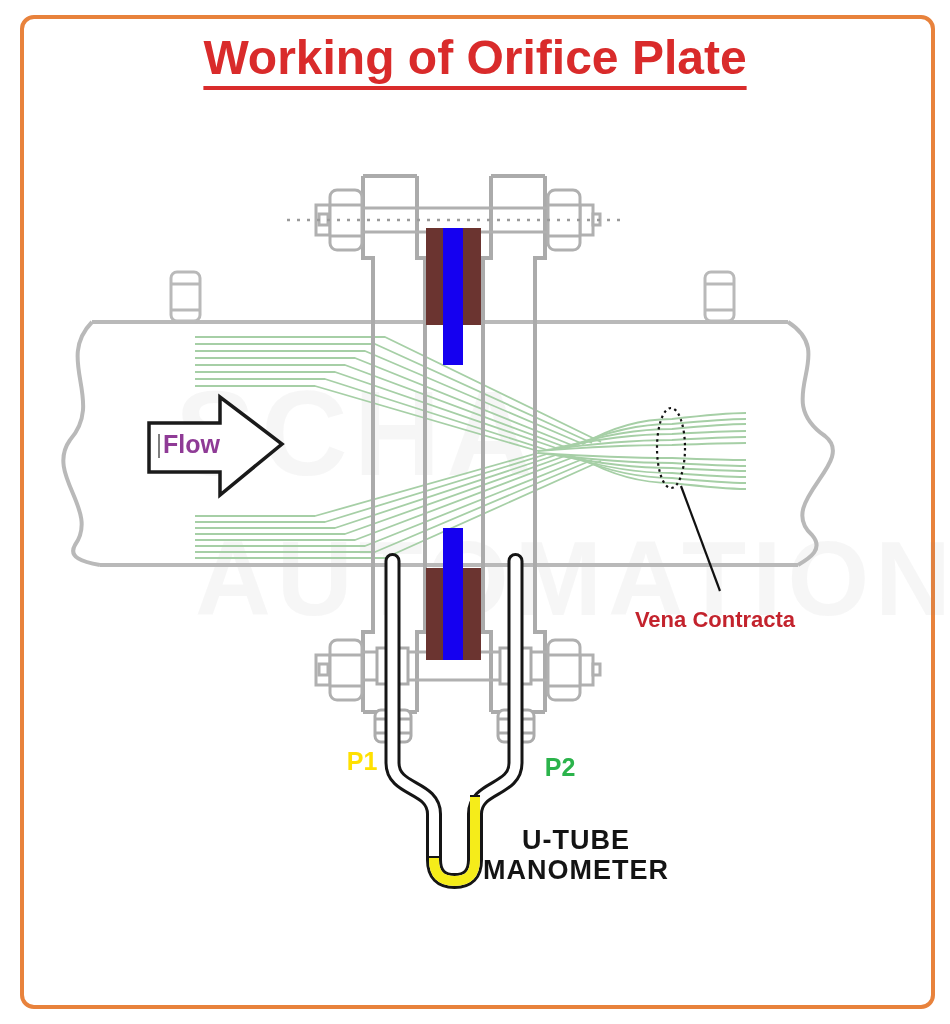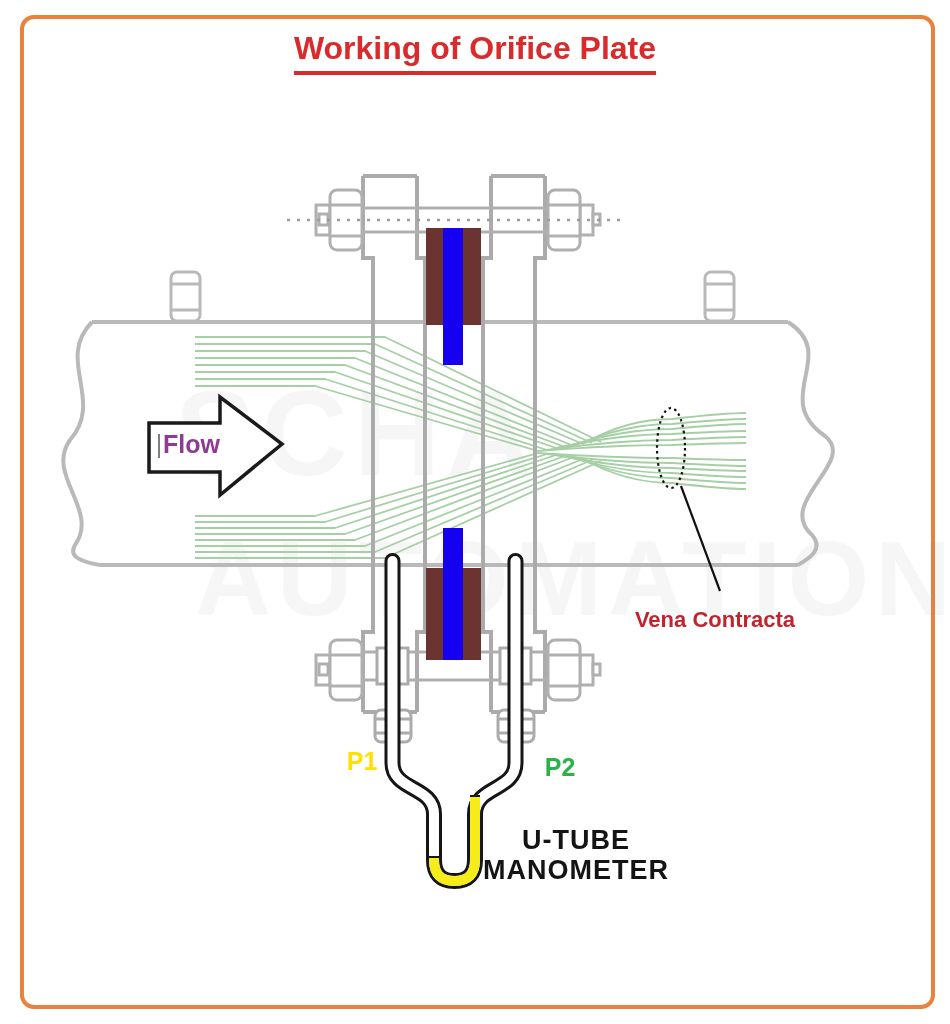--- a/index.html
+++ b/index.html
@@ -1,21 +1,21 @@
 <!DOCTYPE html>
 <html><head>
 <meta charset="utf-8">
 <style>
   html,body{margin:0;padding:0;background:#ffffff;}
   .page{position:relative;width:950px;height:1024px;background:#ffffff;overflow:hidden;
         font-family:"Liberation Sans", sans-serif;}
   .frame{position:absolute;left:20px;top:15px;width:907px;height:986px;
          border:4px solid #E8823C;border-radius:14px;pointer-events:none;}
   .title{position:absolute;left:0;top:30px;width:950px;text-align:center;
-         font-size:32px;font-weight:bold;color:#D92B2B;
+         font-size:48px;font-weight:bold;color:#D92B2B;
          text-decoration:underline;text-decoration-thickness:4px;text-underline-offset:12px;
          letter-spacing:0px;}
   svg text{font-family:"Liberation Sans", sans-serif;}
   .wm{font-weight:bold;fill:#8a8a8a;opacity:0.07;letter-spacing:6px;}
 </style>
 </head>
 <body>
 
 <div class="page">
   <div class="frame"></div>

